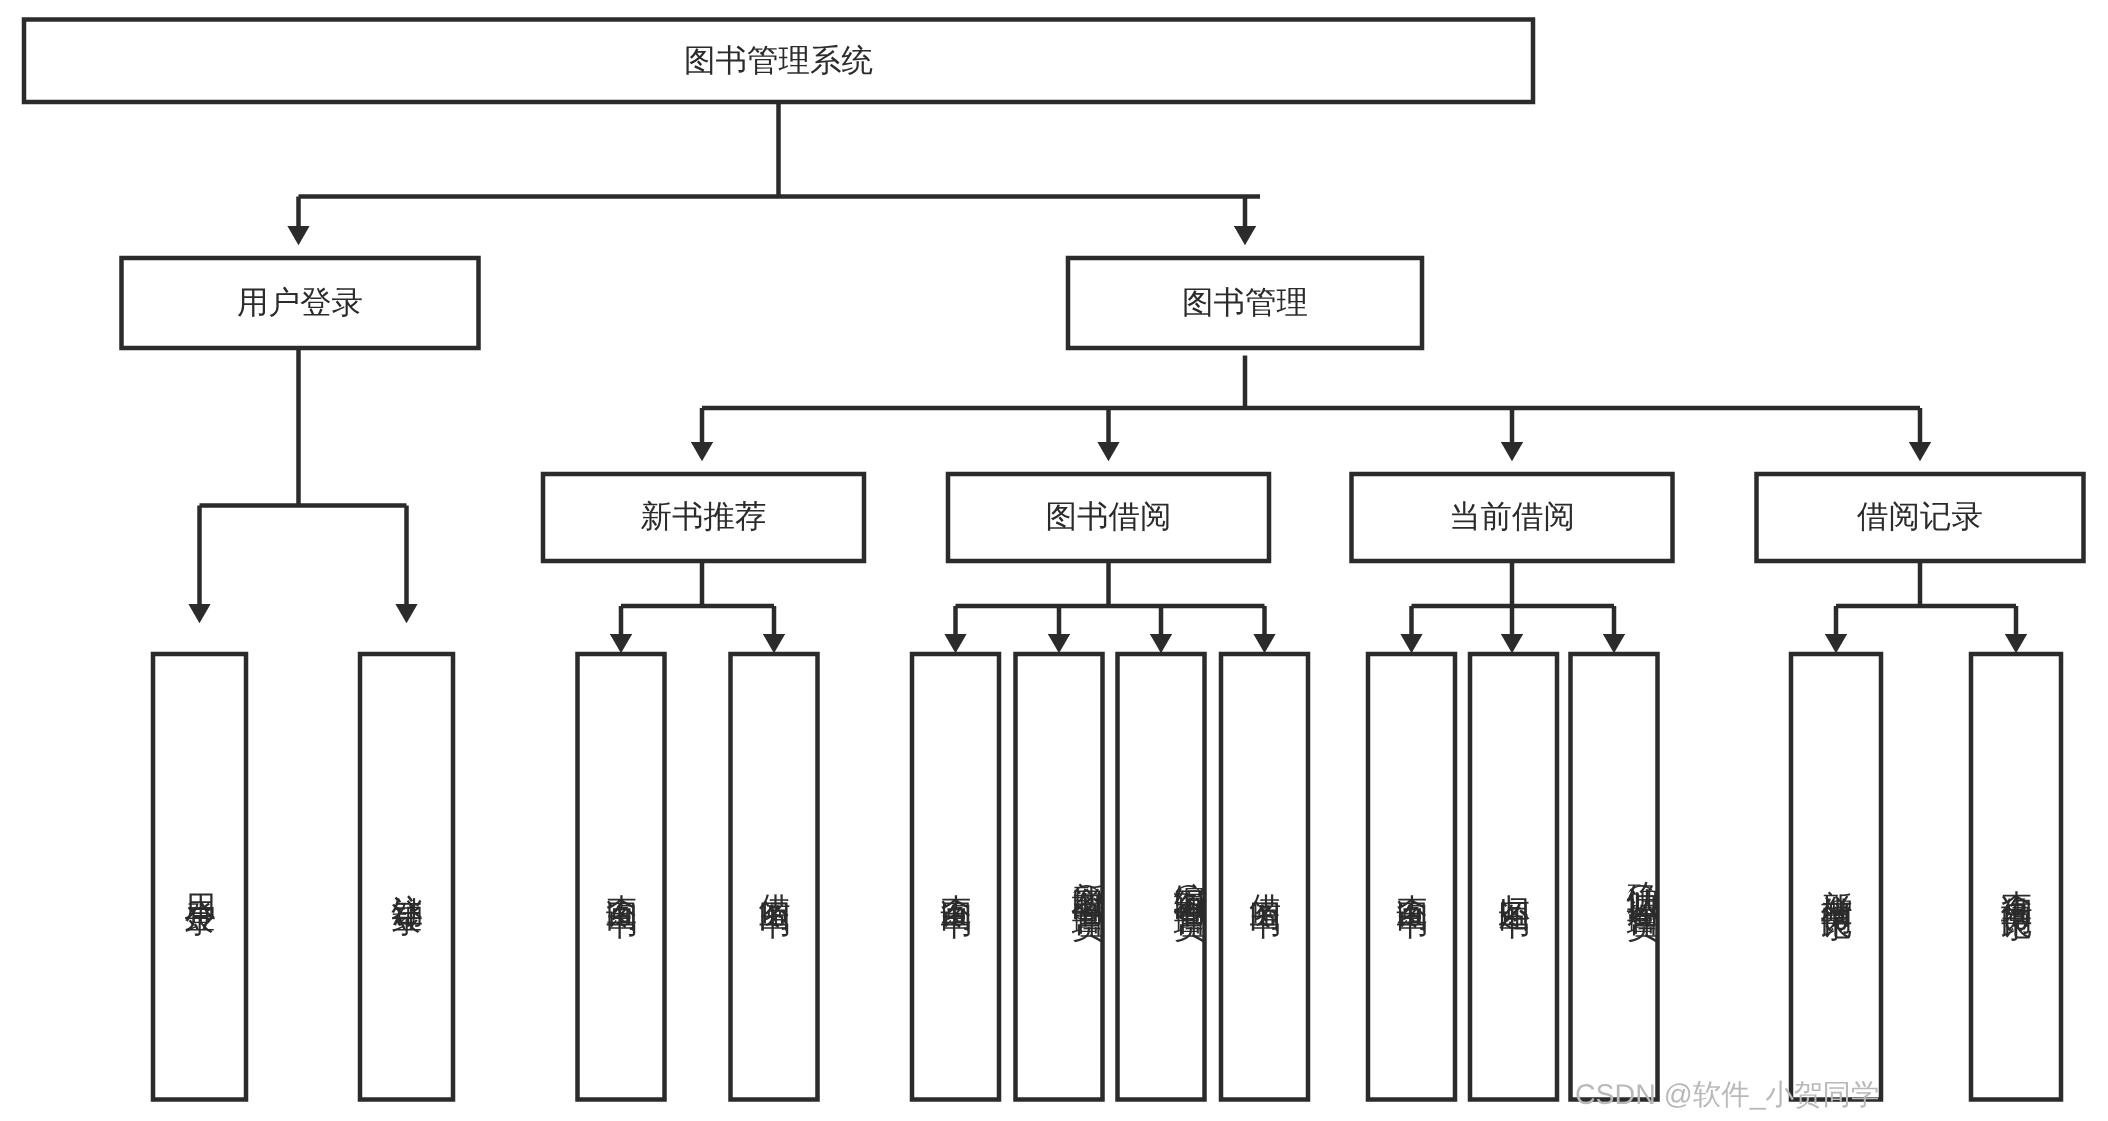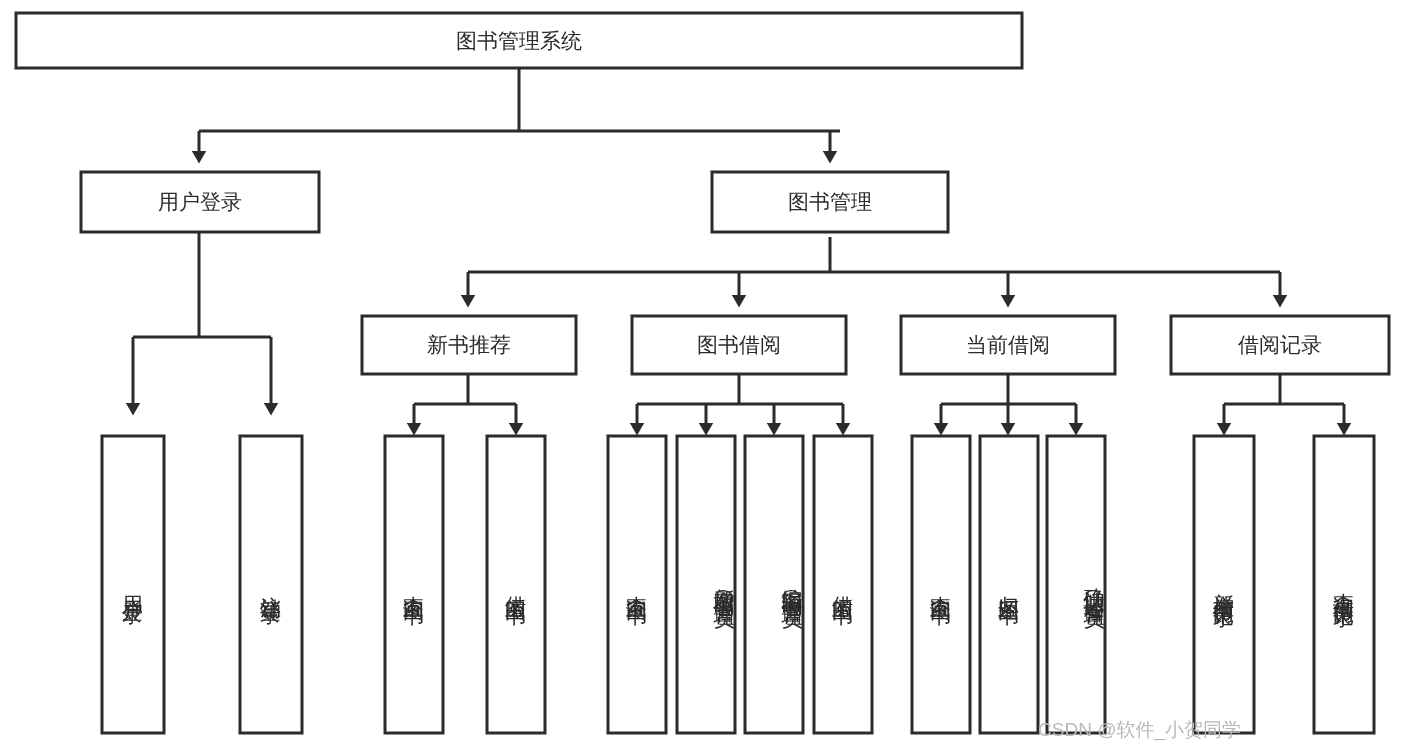--- a/index.html
+++ b/index.html
@@ -59,21 +59,21 @@
     line-height: 1;
     display: flex;
     align-items: center;
     justify-content: center;
     white-space: nowrap;
     pointer-events: none;
     user-select: none;
   }
   .watermark {
     position: absolute;
-    right: 16px;
+    right: 4px;
     bottom: 4px;
     font-family: "Liberation Sans", "DejaVu Sans", sans-serif;
     font-size: 19px;
     color: #b9b9b9;
     white-space: nowrap;
     user-select: none;
   }
 </style>
 </head>
 <body>

